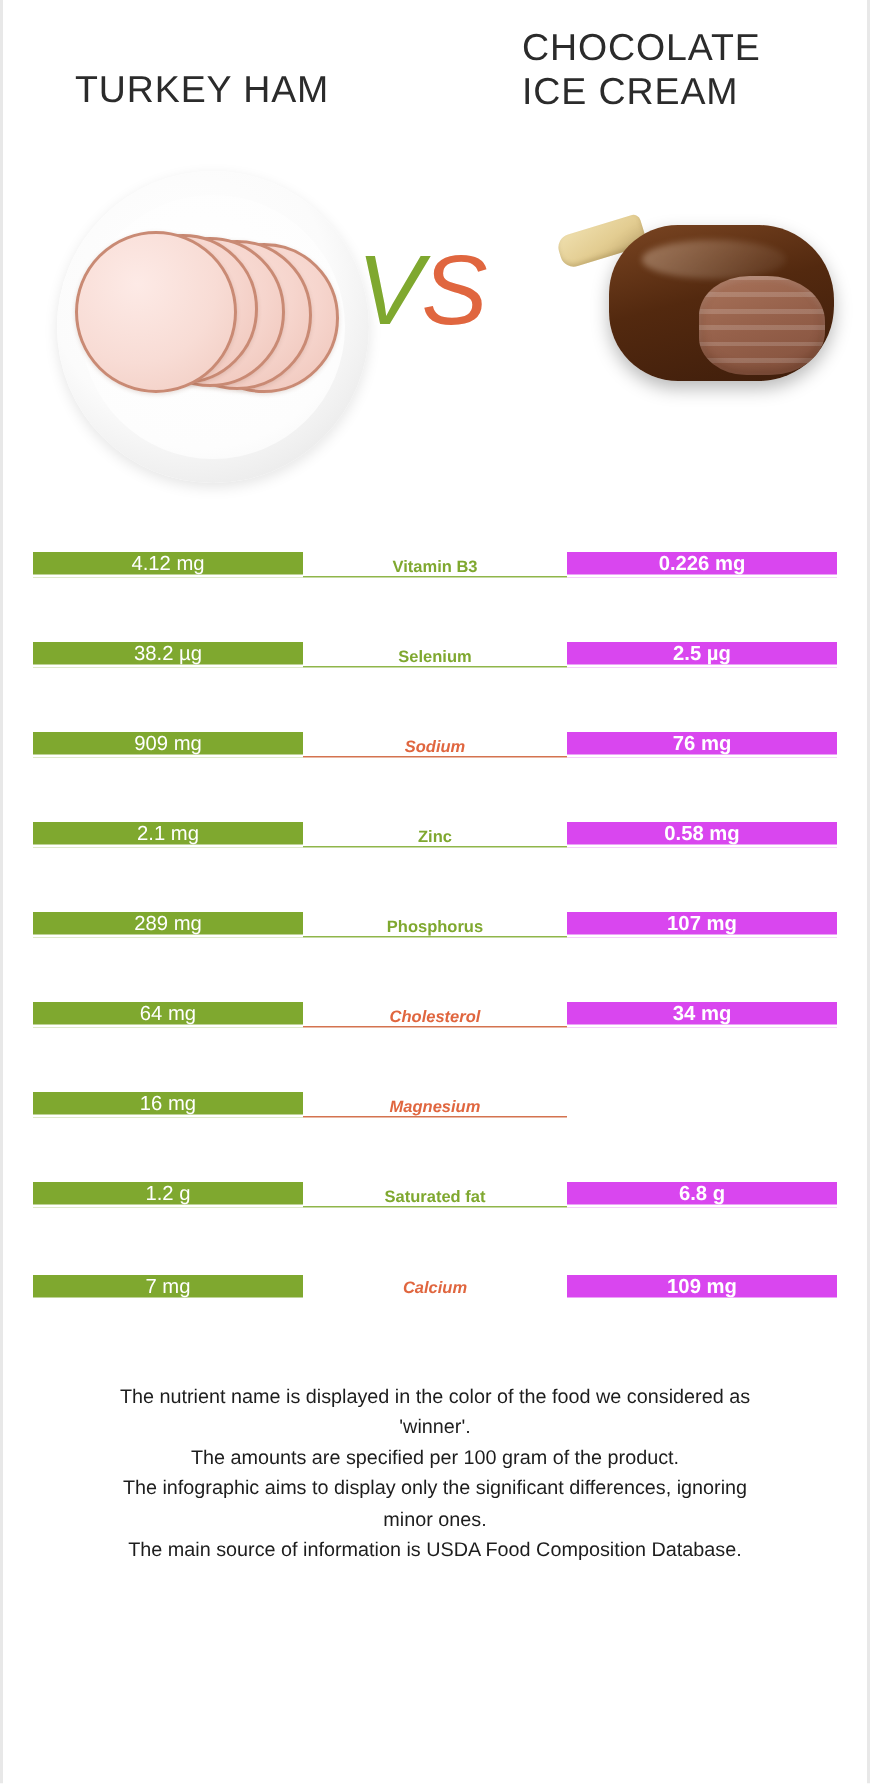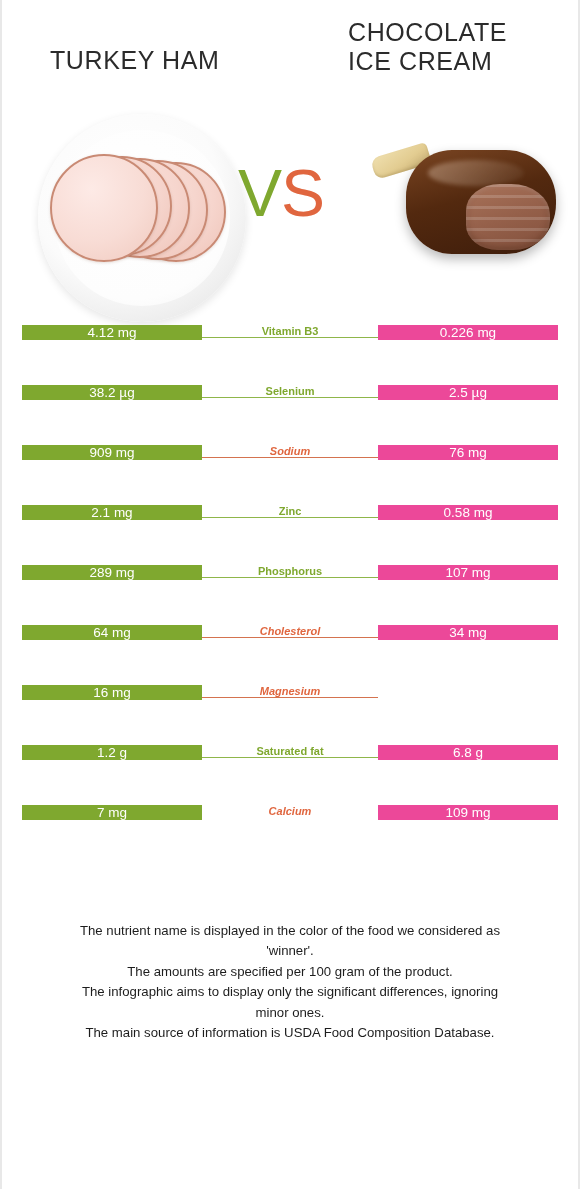--- a/index.html
+++ b/index.html
@@ -46,20 +46,21 @@
   .title-right {
     right: 30px;
     top: 18px;
     width: 200px;
   }
 
   
   .hero {
     position: relative;
     height: 215px;
+    font-style: italic;
   }
   .hero-left {
     position: absolute;
     left: 36px;
     top: 4px;
     width: 208px;
     height: 208px;
   }
   .hero-right {
     position: absolute;
@@ -161,40 +162,41 @@
   
   .table {
     position: relative;
     margin: 0 20px;
     width: 536px;
     box-sizing: border-box;
   }
   .row {
     display: flex;
     height: 60px;
-    align-items: flex-start;
+    align-items: flex-end;
   }
   .cell {
     display: flex;
     align-items: center;
     justify-content: center;
     font-size: 13.5px;
     box-sizing: border-box;
   }
   .cell-left {
     width: 180px;
     background: #7FA82F;
     color: #ffffff;
     border-bottom: 2px solid #ffffff;
   }
   .cell-right {
     width: 180px;
-    background: #ec4899;
+    background: #d946ef;
     color: #ffffff;
     border-bottom: 2px solid #ffffff;
+    font-weight: bold;
   }
   .cell-mid {
     width: 176px;
     background: #ffffff;
     font-weight: bold;
     font-size: 11px;
   }
   .row:last-child .cell-left,
   .row:last-child .cell-right { border-bottom: none; }
   .cell-mid.win-green {

